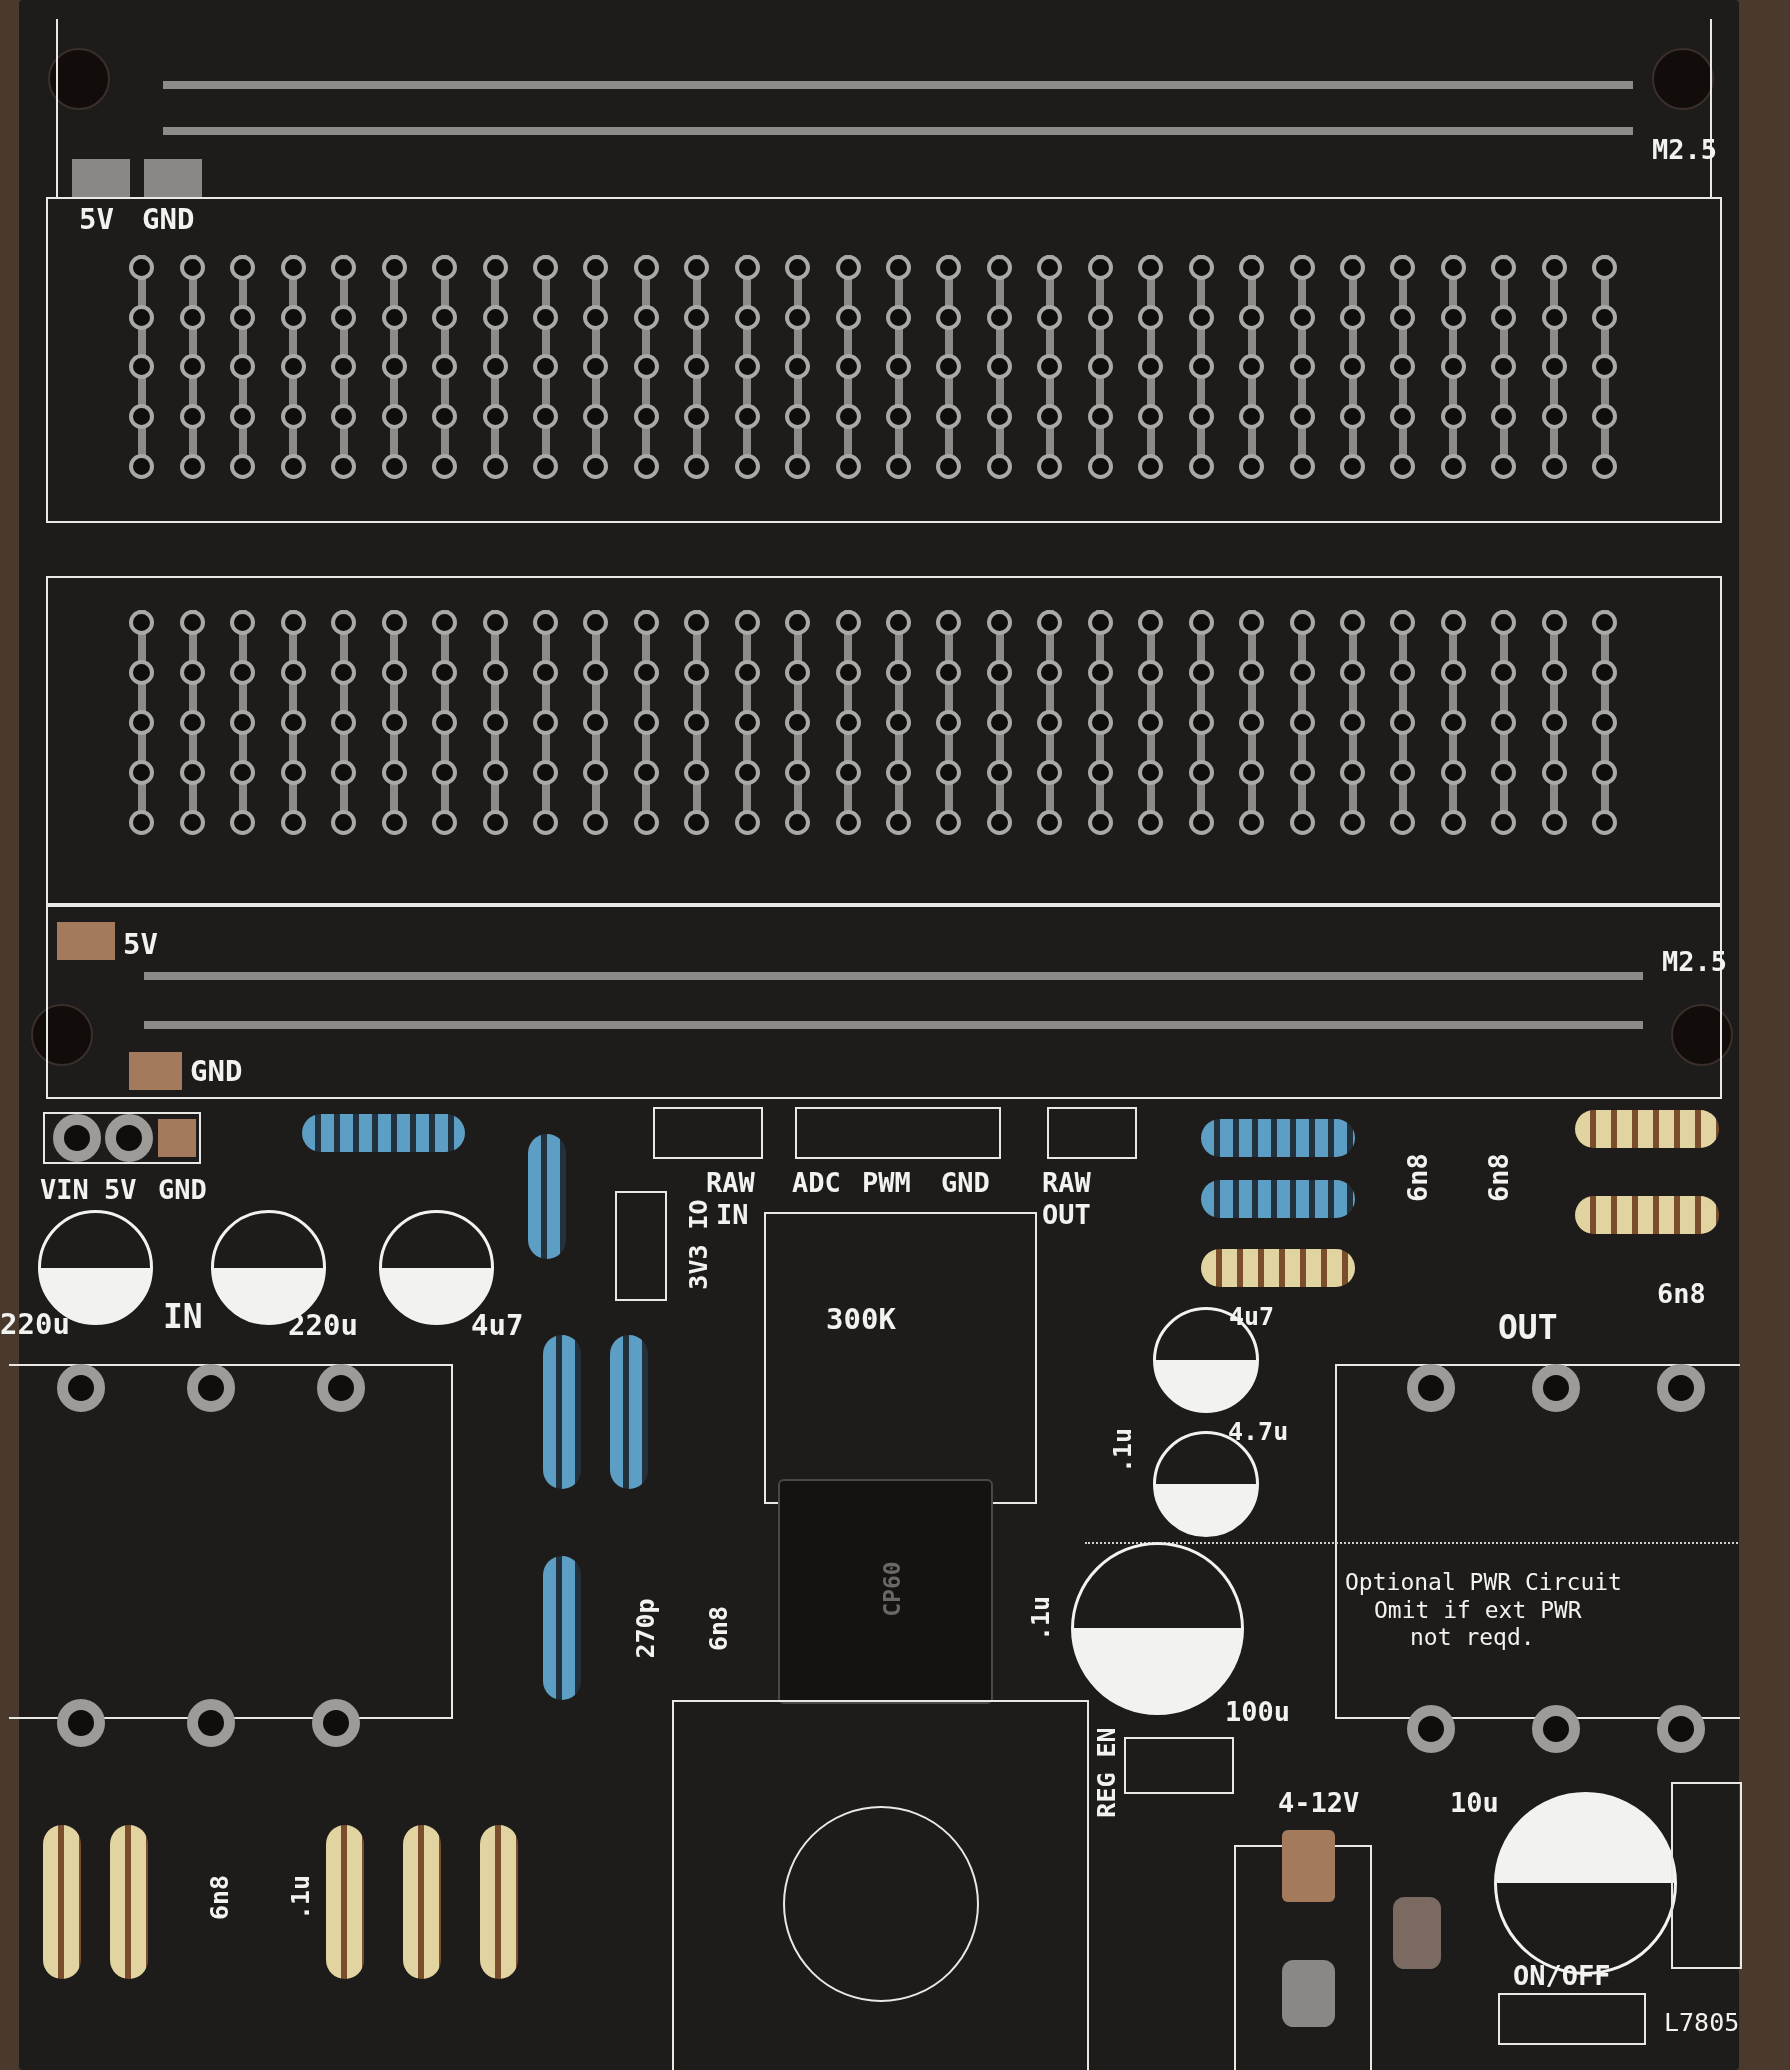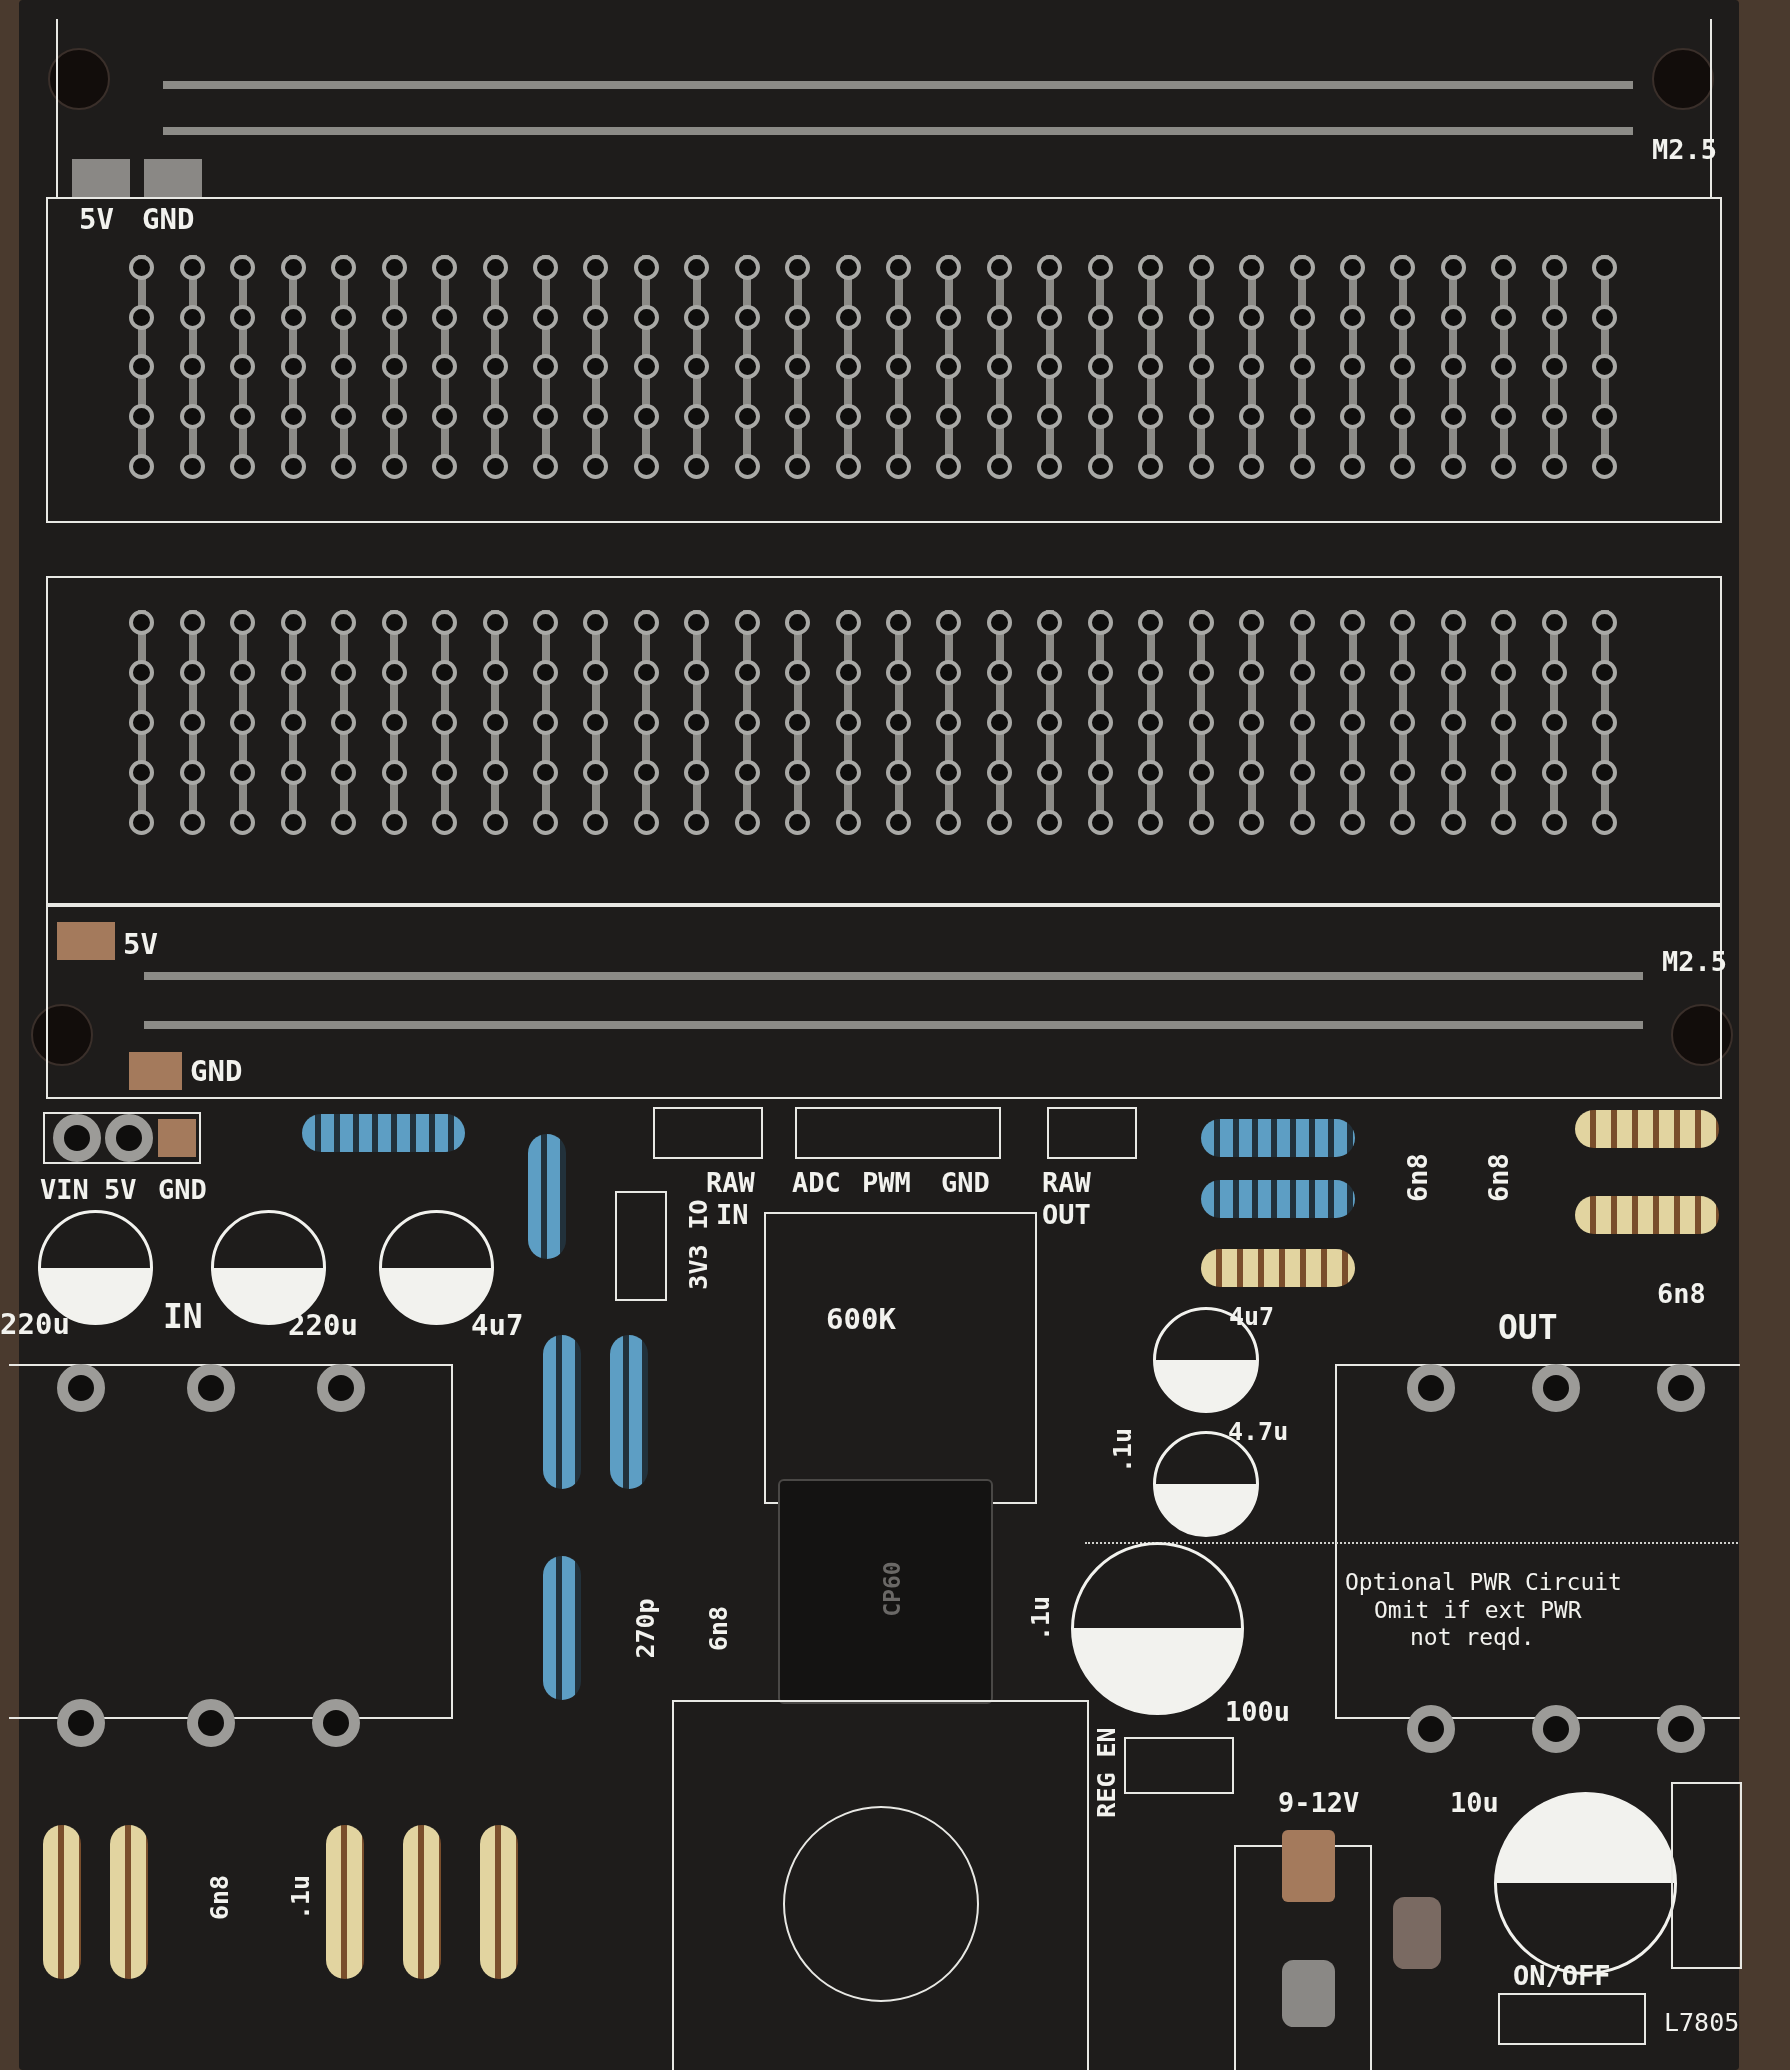--- a/index.html
+++ b/index.html
@@ -86,21 +86,21 @@
   <div class="header" style="left:776px;top:1107px;width:202px;height:48px;"></div>
   <span class="silk" style="left:773px;top:1167px;font-size:27px;">ADC</span>
   <span class="silk" style="left:843px;top:1167px;font-size:27px;">PWM</span>
   <span class="silk" style="left:922px;top:1167px;font-size:27px;">GND</span>
 
   <div class="header" style="left:1028px;top:1107px;width:86px;height:48px;"></div>
   <span class="silk" style="left:1023px;top:1167px;font-size:27px;">RAW</span>
   <span class="silk" style="left:1023px;top:1199px;font-size:27px;">OUT</span>
 
   <div class="line" style="left:745px;top:1212px;width:269px;height:288px;"></div>
-  <span class="silk" style="left:807px;top:1302px;font-size:29px;">600K</span>
+  <span class="silk" style="left:807px;top:1302px;font-size:29px;">300K</span>
 
   <div class="res blue" style="left:1182px;top:1119px;width:154px;"></div>
   <div class="res blue" style="left:1182px;top:1180px;width:154px;"></div>
   <div class="res tan" style="left:1182px;top:1249px;width:154px;"></div>
   <div class="res tan" style="left:1556px;top:1110px;width:144px;"></div>
   <div class="res tan" style="left:1556px;top:1196px;width:144px;"></div>
 
   <span class="silk" style="left:1374px;top:1162px;font-size:27px;transform:rotate(-90deg);">6n8</span>
   <span class="silk" style="left:1455px;top:1162px;font-size:27px;transform:rotate(-90deg);">6n8</span>
   <span class="silk" style="left:1638px;top:1278px;font-size:27px;">6n8</span>
@@ -135,21 +135,21 @@
 
   <div style="position:absolute;left:1066px;top:1542px;width:653px;height:0;border-top:2.9px dotted #d0d0cc;"></div>
   <span class="silk" style="left:1326px;top:1569px;font-size:23px;font-weight:normal;">Optional PWR Circuit</span>
   <span class="silk" style="left:1355px;top:1597px;font-size:23px;font-weight:normal;">Omit if ext PWR</span>
   <span class="silk" style="left:1391px;top:1624px;font-size:23px;font-weight:normal;">not reqd.</span>
 
   <div class="cap" style="left:1052px;top:1542px;width:173px;height:173px;"></div>
   <span class="silk" style="left:1206px;top:1696px;font-size:27px;">100u</span>
   <span class="silk" style="left:1042px;top:1758px;font-size:25px;transform:rotate(-90deg);">REG EN</span>
   <div class="header" style="left:1105px;top:1737px;width:106px;height:53px;"></div>
-  <span class="silk" style="left:1259px;top:1787px;font-size:27px;">9-12V</span>
+  <span class="silk" style="left:1259px;top:1787px;font-size:27px;">4-12V</span>
   <span class="silk" style="left:1431px;top:1787px;font-size:27px;">10u</span>
 
   <div class="line" style="left:1215px;top:1845px;width:134px;height:240px;border-bottom:none;"></div>
   <div class="sq" style="left:1263px;top:1830px;width:53px;height:72px;border-radius:5.8px;"></div>
   <div class="sq" style="left:1374px;top:1897px;width:48px;height:72px;border-radius:11.5px;background:#7a6a62;"></div>
   <div class="sq" style="left:1263px;top:1960px;width:53px;height:67px;border-radius:11.5px;background:#8a8885;"></div>
 
   <div class="cap" style="left:1475px;top:1792px;width:183px;height:183px;background:linear-gradient(#f2f2ee 50%,#1e1c1b 50%);"></div>
   <span class="silk" style="left:1494px;top:1960px;font-size:27px;">ON/OFF</span>
   <div class="header" style="left:1479px;top:1993px;width:144px;height:48px;"></div>

